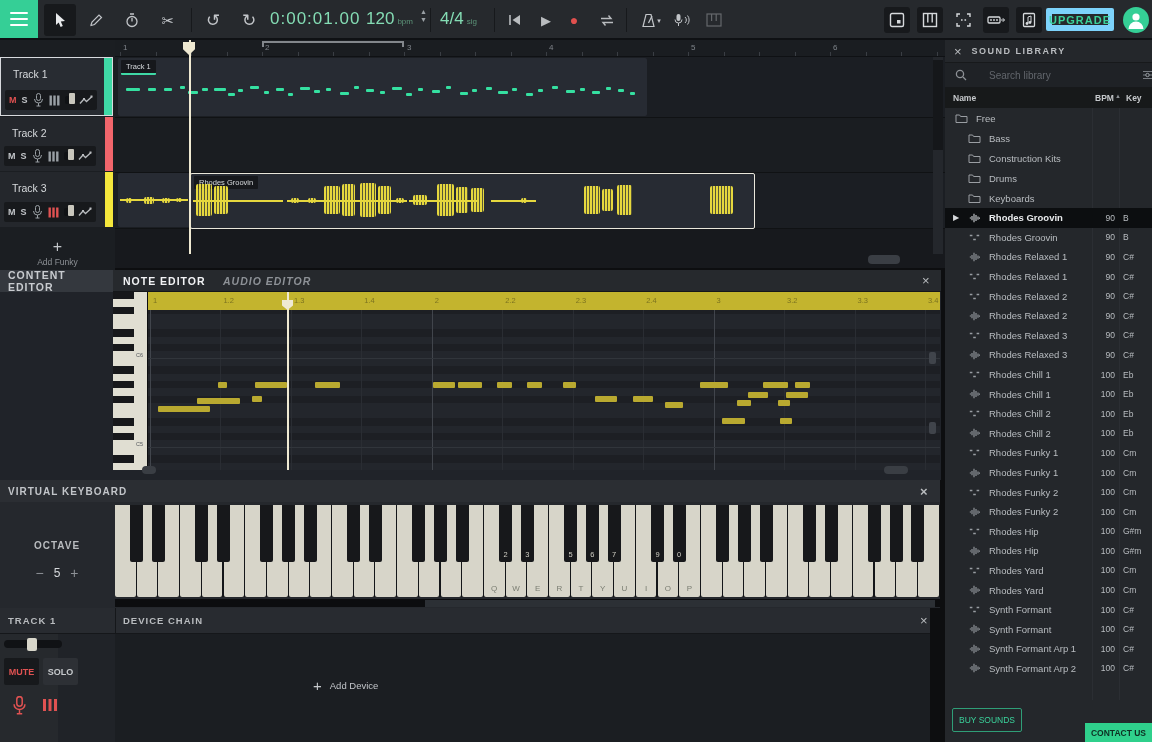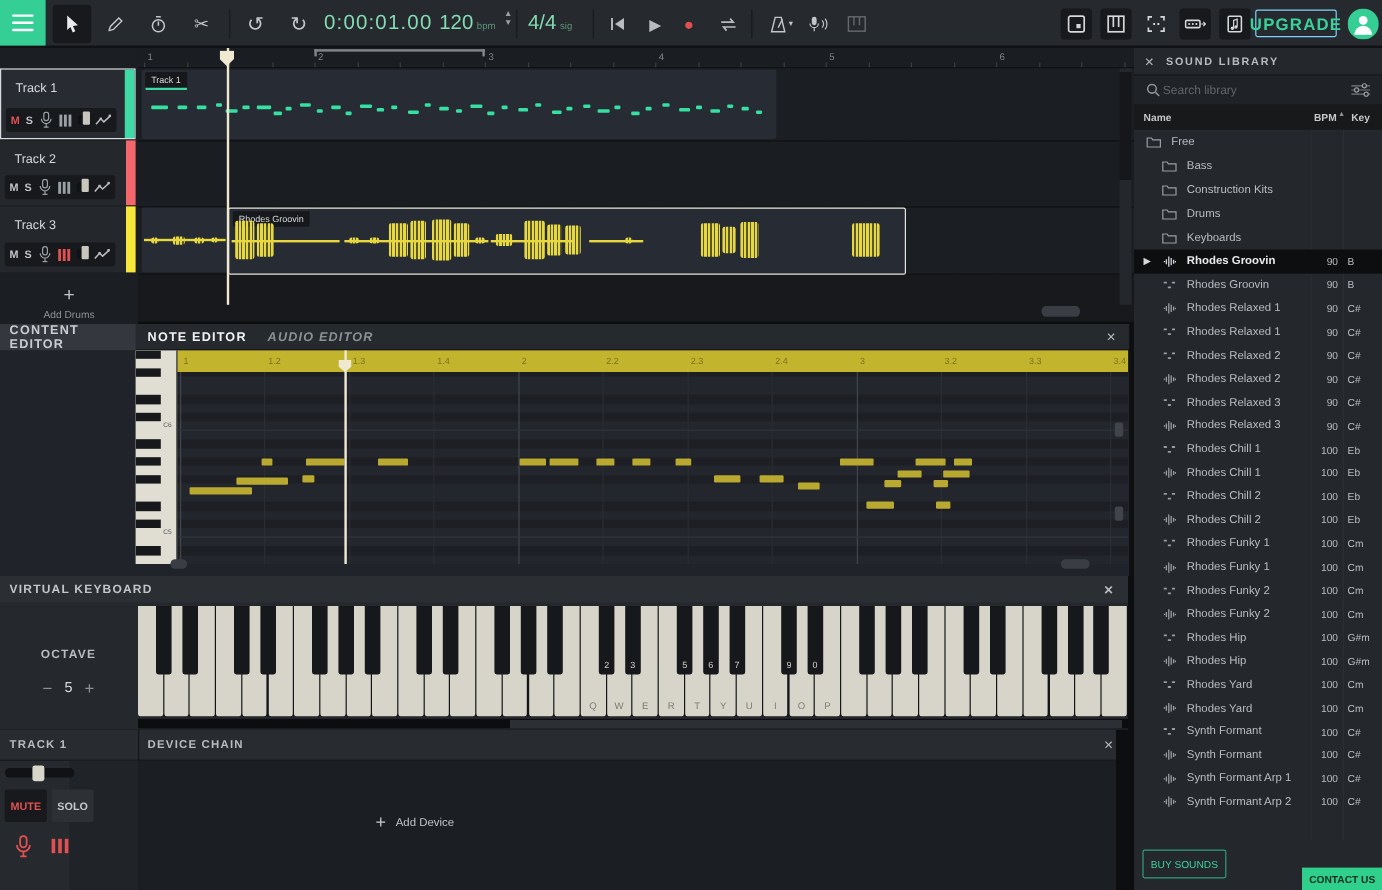--- a/index.html
+++ b/index.html
@@ -16,21 +16,21 @@
   #hamburger{position:absolute;left:0;top:0;width:38px;height:38px;background:#35cf96;display:flex;flex-direction:column;justify-content:center;align-items:center;gap:4px;cursor:pointer;}
   #hamburger span{display:block;width:18px;height:2px;background:#fff;border-radius:1px;}
   .glyph{font-size:14px;color:#c2c5c9;line-height:1;}
   #time-display{position:absolute;left:270px;top:9px;font-size:17px;color:#84dcb4;letter-spacing:1px;cursor:text;}
   .unit{font-size:8px;color:#5c9378;margin-left:3px;}
   #bpm-block{position:absolute;left:366px;top:9px;font-size:17px;color:#84dcb4;display:flex;align-items:baseline;cursor:text;}
   #sig-block{position:absolute;left:440px;top:9px;font-size:17px;color:#84dcb4;display:flex;align-items:baseline;}
   .stepper{position:absolute;left:420px;top:8px;display:flex;flex-direction:column;gap:1px;font-size:7px;color:#9aa0a5;line-height:1;cursor:pointer;}
   .toggle{position:absolute;top:7px;width:26px;height:26px;display:flex;align-items:center;justify-content:center;border-radius:3px;cursor:pointer;}
   .toggle.boxed{background:#17191c;}
-  #upgrade-btn{position:absolute;left:1046px;top:8px;width:68px;height:23px;border:1px solid #7dd3fc;border-radius:2px;color:#3ad29b;font-size:14px;font-weight:bold;letter-spacing:1px;display:flex;align-items:center;justify-content:center;cursor:pointer;box-sizing:border-box;}
+  #upgrade-btn{position:absolute;left:1046px;top:8px;width:68px;height:23px;border:6px solid #7dd3fc;border-radius:2px;color:#3ad29b;font-size:11px;font-weight:bold;letter-spacing:1px;display:flex;align-items:center;justify-content:center;cursor:pointer;box-sizing:border-box;}
   
   #tracklist{position:absolute;left:0;top:40px;width:115px;height:230px;background:#1b1e22;}
   .trackcard{position:absolute;left:0;width:113px;background:#24272c;box-sizing:border-box;cursor:pointer;}
   .trackcard.sel{background:#282c32;border:1px solid #d8dade;}
   .tname{position:absolute;left:12px;top:10px;font-size:10.5px;color:#d6d9dc;}
   .tstrip{position:absolute;right:0;top:0;bottom:0;width:8px;}
   .tctrl{position:absolute;left:4px;bottom:5px;width:92px;height:20px;background:#17191c;border-radius:2px;display:flex;align-items:center;gap:5px;padding:0 4px;box-sizing:border-box;}
   .tbtn2{font-size:9px;font-weight:bold;color:#c2c5c9;cursor:pointer;}
   .ticon{cursor:pointer;display:flex;align-items:center;}
   .tknob{position:relative;width:13px;height:8px;background:#101215;border-radius:2px;cursor:pointer;}
@@ -124,21 +124,21 @@
   #preset-name{font-size:9px;color:#c6c9cc;}
   #preset-chevron{font-size:8px;color:#c6c9cc;margin-left:auto;padding-right:4px;}
   #edit-btn{position:absolute;left:8px;top:38px;width:162px;height:24px;border:1px solid #4c5056;background:#24272c;border-radius:2px;color:#c2c5c6;font-size:9px;letter-spacing:1px;display:flex;align-items:center;justify-content:center;cursor:pointer;box-sizing:border-box;}
   #add-device{position:absolute;left:198px;top:44px;display:flex;align-items:center;gap:8px;cursor:pointer;}
   #add-device .plus{font-size:15px;color:#c6c9cc;line-height:1;}
   #add-device .lbl{font-size:9.5px;color:#c2c5c9;}
   
   #library{position:absolute;left:945px;top:40px;width:207px;height:702px;background:#24272b;}
   #lib-header{position:absolute;left:0;top:0;width:207px;height:22px;display:flex;align-items:center;gap:10px;padding-left:9px;box-sizing:border-box;}
   #lib-title{font-size:9px;font-weight:bold;letter-spacing:1.5px;color:#b9bcbf;}
-  #lib-search{position:absolute;left:0;top:22px;width:207px;height:26px;background:#1f2226;border-top:1px solid #17191b;border-bottom:1px solid #17191b;box-sizing:border-box;display:flex;align-items:center;gap:0;padding:0 10px;}
+  #lib-search{position:absolute;left:0;top:22px;width:207px;height:26px;background:#1f2226;border-top:1px solid #17191b;border-bottom:1px solid #17191b;box-sizing:border-box;display:flex;align-items:center;gap:20px;padding:0 10px;}
   #search-input{flex:1;background:transparent;border:none;outline:none;color:#c2c5c9;font-size:10px;font-family:inherit;}
   #search-input::placeholder{color:#62666c;}
   #lib-cols{position:absolute;left:0;top:48px;width:207px;height:20px;background:#17191a;font-size:8.5px;font-weight:bold;color:#c6c9cc;}
   #lib-cols span{position:absolute;top:5px;}
   .colsep{position:absolute;top:68px;width:1px;height:592px;background:#2b2e33;}
   #lib-list{position:absolute;left:0;top:68px;width:207px;height:592px;overflow:hidden;}
   .lrow{position:relative;width:207px;display:flex;align-items:center;cursor:pointer;box-sizing:border-box;}
   .lrow.folder{height:20px;}
   .lrow.sound{height:19.6px;}
   .lrow.selrow{background:#0c0e10;}
@@ -307,21 +307,21 @@
           <circle cx="13" cy="13" r="13" fill="#35cf96"></circle>
           <circle cx="13" cy="10" r="3.6" fill="#fff"></circle>
           <path d="M5.5 22a7.5 7.5 0 0 1 15 0z" fill="#fff"></path>
         </svg>
     </div>
   </div>
 
   <div id="tracklist">
     <div id="add-track">
       <div class="plus">+</div>
-      <div class="lbl">Add Drums</div>
+      <div class="lbl">Add Funky</div>
     </div>
   <div class="trackcard sel" style="top: 17px; height: 59px;">
         <div class="tname">Track 1</div>
         <div class="tstrip" style="background: rgb(63, 217, 166);"></div>
         <div class="tctrl">
           <div class="tbtn2" style="color: rgb(224, 82, 82);">M</div>
           <div class="tbtn2">S</div>
           <div class="ticon">
             <svg width="11" height="14" viewBox="0 0 11 14">
               <rect x="3.5" y="0.5" width="4" height="7" rx="2" fill="none" stroke="#9aa0a5"></rect>

